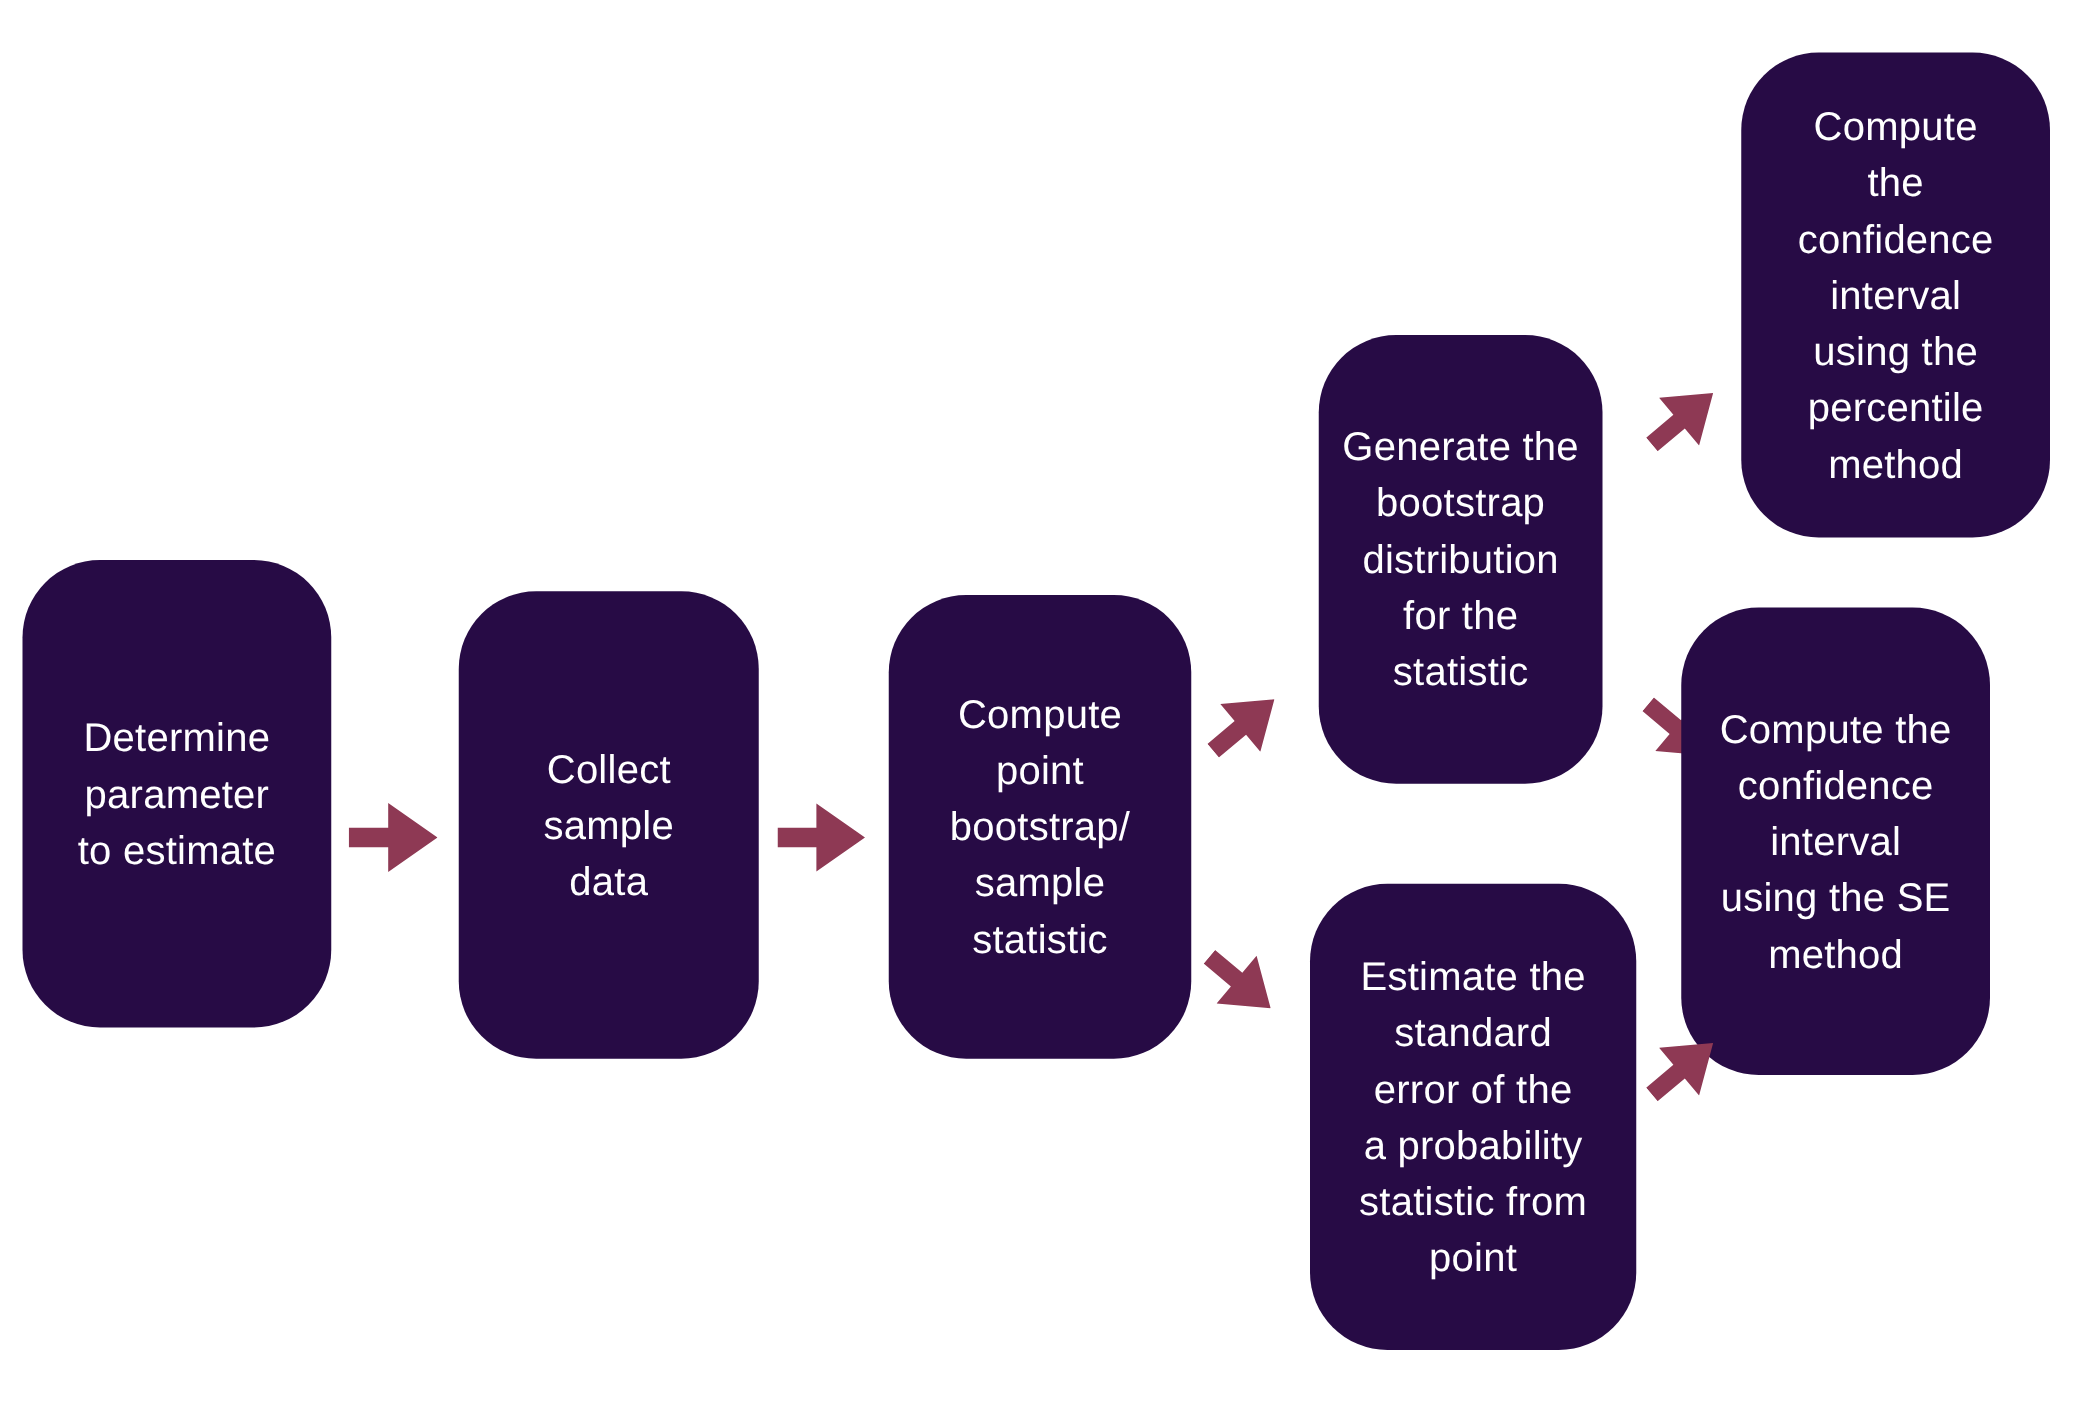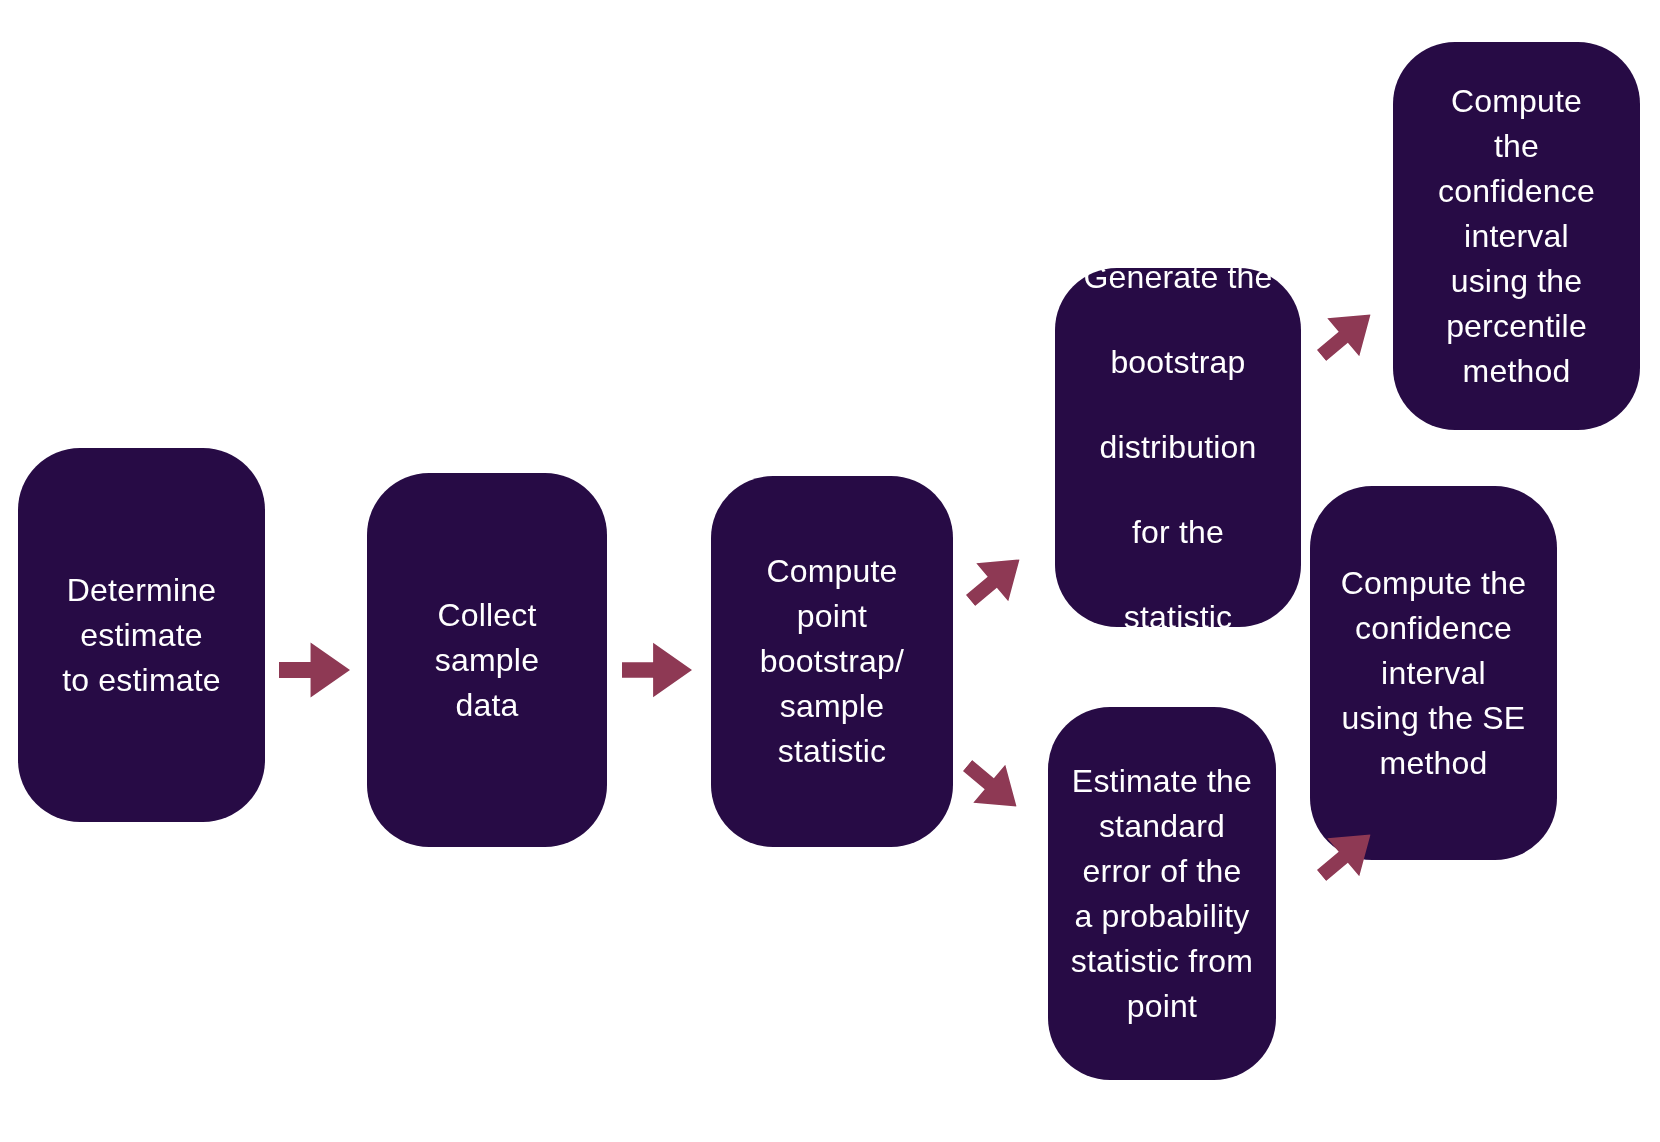--- a/index.html
+++ b/index.html
@@ -34,21 +34,21 @@
   .rot-up{transform:rotate(-40deg);}
   .rot-down{transform:rotate(40deg);}
 </style>
 </head>
 <body>
 
 <div class="canvas">
 
   <div class="node" style="left:18px;top:448px;width:247px;height:374px;">
     <span>Determine</span>
-    <span>estimate</span>
+    <span>parameter</span>
     <span>to estimate</span>
   </div>
 
   <div class="arrow" style="left:279px;top:642px;">
     <svg width="71" height="56" viewBox="0 0 72 56">
       <polygon points="0,20 32,20 32,0 72,28 32,56 32,36 0,36"></polygon>
     </svg>
   </div>
 
   <div class="node" style="left:367px;top:473px;width:240px;height:374px;">
@@ -76,21 +76,21 @@
       <polygon points="0,20 32,20 32,0 72,28 32,56 32,36 0,36"></polygon>
     </svg>
   </div>
 
   <div class="arrow rot-down" style="left:960px;top:761px;">
     <svg width="64" height="50" viewBox="0 0 72 56">
       <polygon points="0,20 32,20 32,0 72,28 32,56 32,36 0,36"></polygon>
     </svg>
   </div>
 
-  <div class="node" style="left:1055px;top:268px;width:246px;height:359px;gap:40px;">
+  <div class="node" style="left:1055px;top:268px;width:227px;height:359px;">
     <span>Generate the</span>
     <span>bootstrap</span>
     <span>distribution</span>
     <span>for the</span>
     <span>statistic</span>
   </div>
 
   <div class="arrow rot-up" style="left:1314px;top:310px;">
     <svg width="64" height="50" viewBox="0 0 72 56">
       <polygon points="0,20 32,20 32,0 72,28 32,56 32,36 0,36"></polygon>
@@ -106,35 +106,35 @@
   <div class="node" style="left:1393px;top:42px;width:247px;height:388px;">
     <span>Compute</span>
     <span>the</span>
     <span>confidence</span>
     <span>interval</span>
     <span>using the</span>
     <span>percentile</span>
     <span>method</span>
   </div>
 
-  <div class="node" style="left:1310px;top:486px;width:247px;height:374px;">
+  <div class="node" style="left:1345px;top:486px;width:247px;height:374px;">
     <span>Compute the</span>
     <span>confidence</span>
     <span>interval</span>
     <span>using the SE</span>
     <span>method</span>
   </div>
 
   <div class="arrow rot-up" style="left:1314px;top:830px;">
     <svg width="64" height="50" viewBox="0 0 72 56">
       <polygon points="0,20 32,20 32,0 72,28 32,56 32,36 0,36"></polygon>
     </svg>
   </div>
 
-  <div class="node" style="left:1048px;top:707px;width:228px;height:373px;">
+  <div class="node" style="left:1048px;top:707px;width:261px;height:373px;">
     <span>Estimate the</span>
     <span>standard</span>
     <span>error of the</span>
     <span>a probability</span>
     <span>statistic from</span>
     <span>point</span>
   </div>
 
 </div>
 

